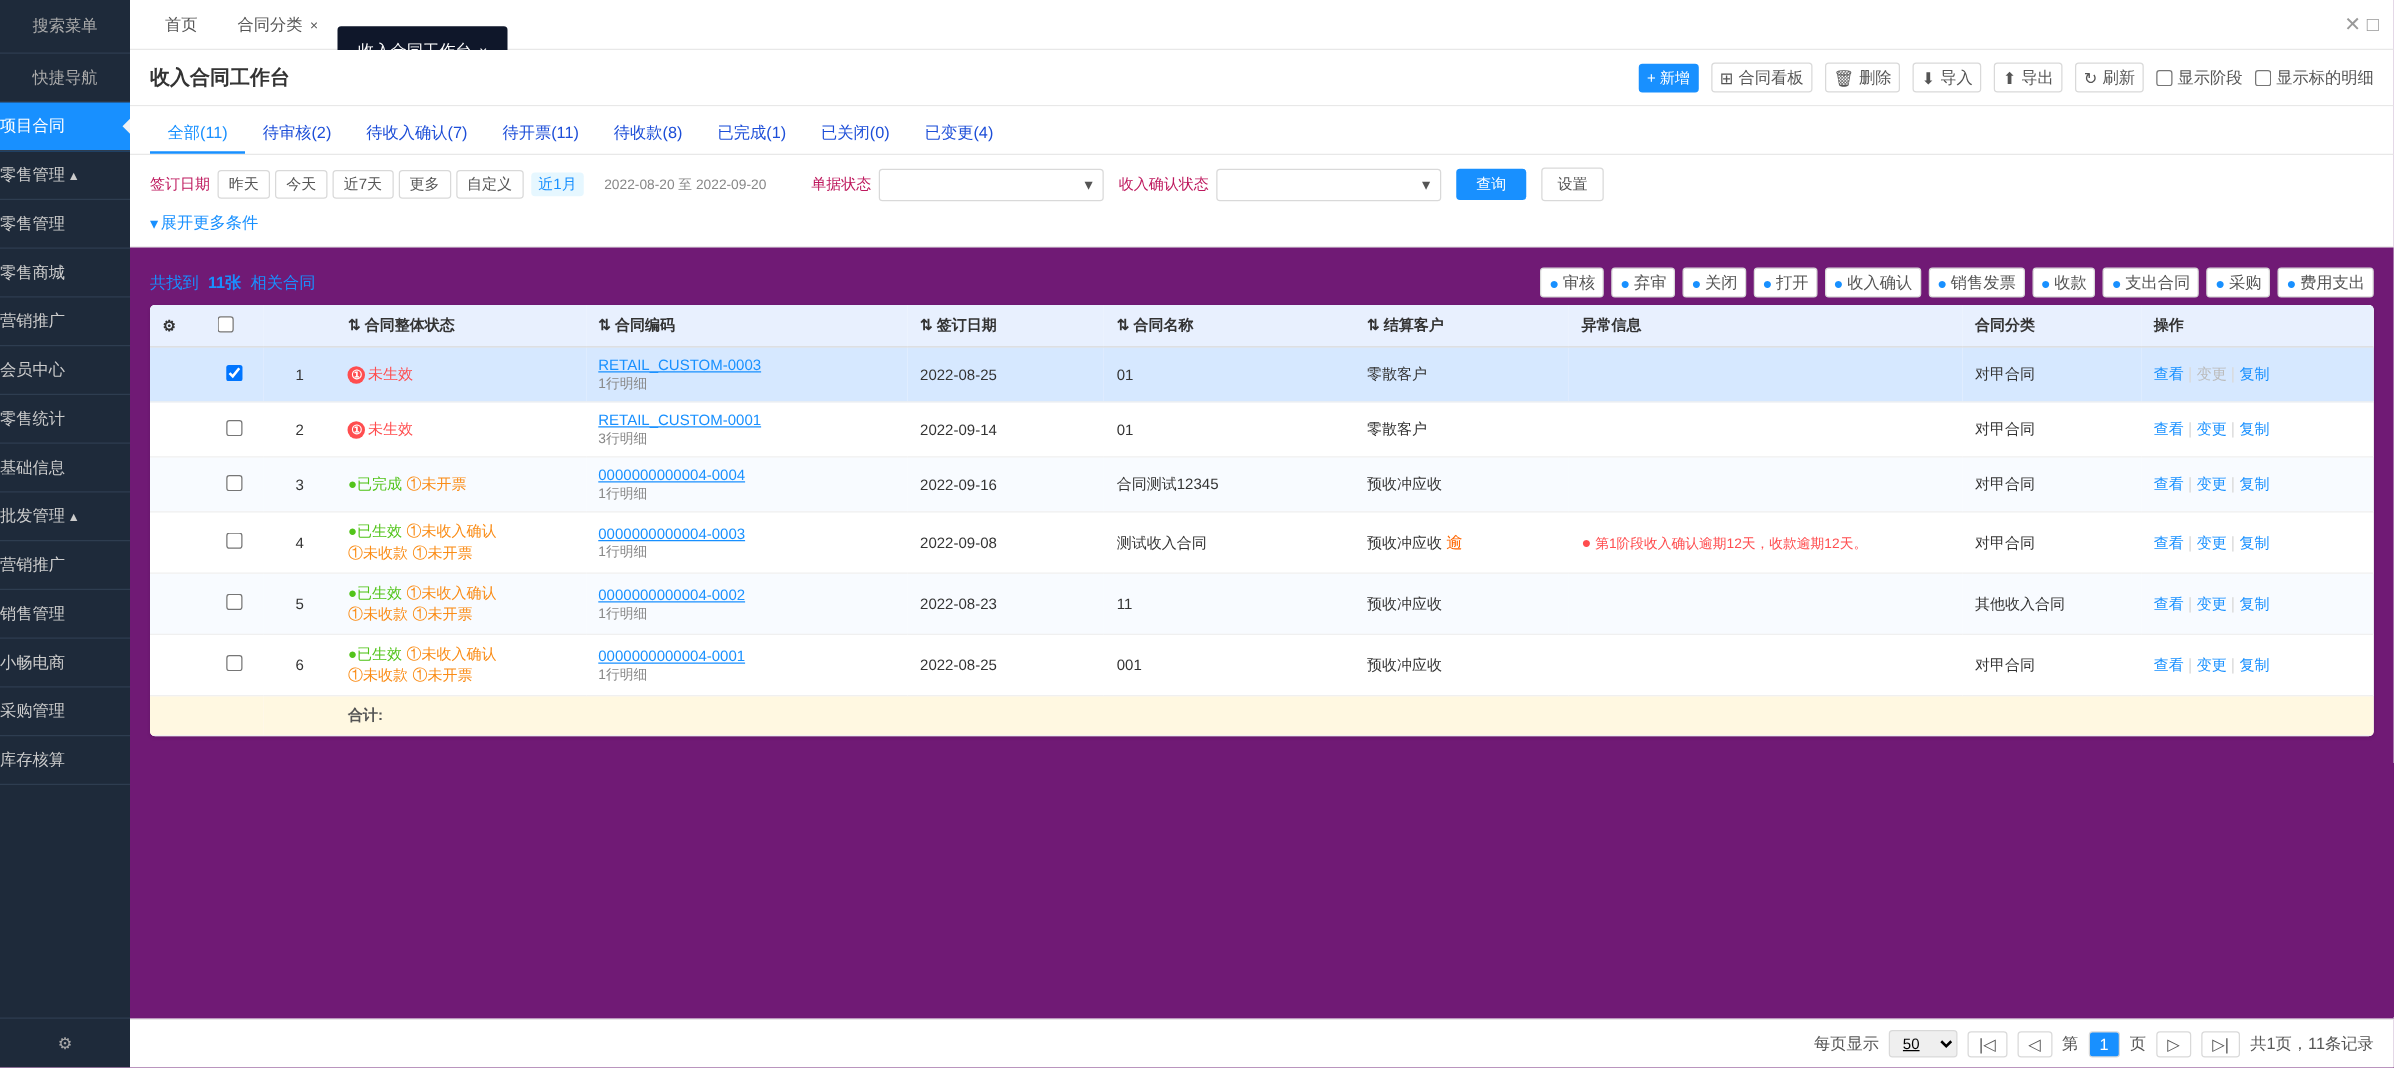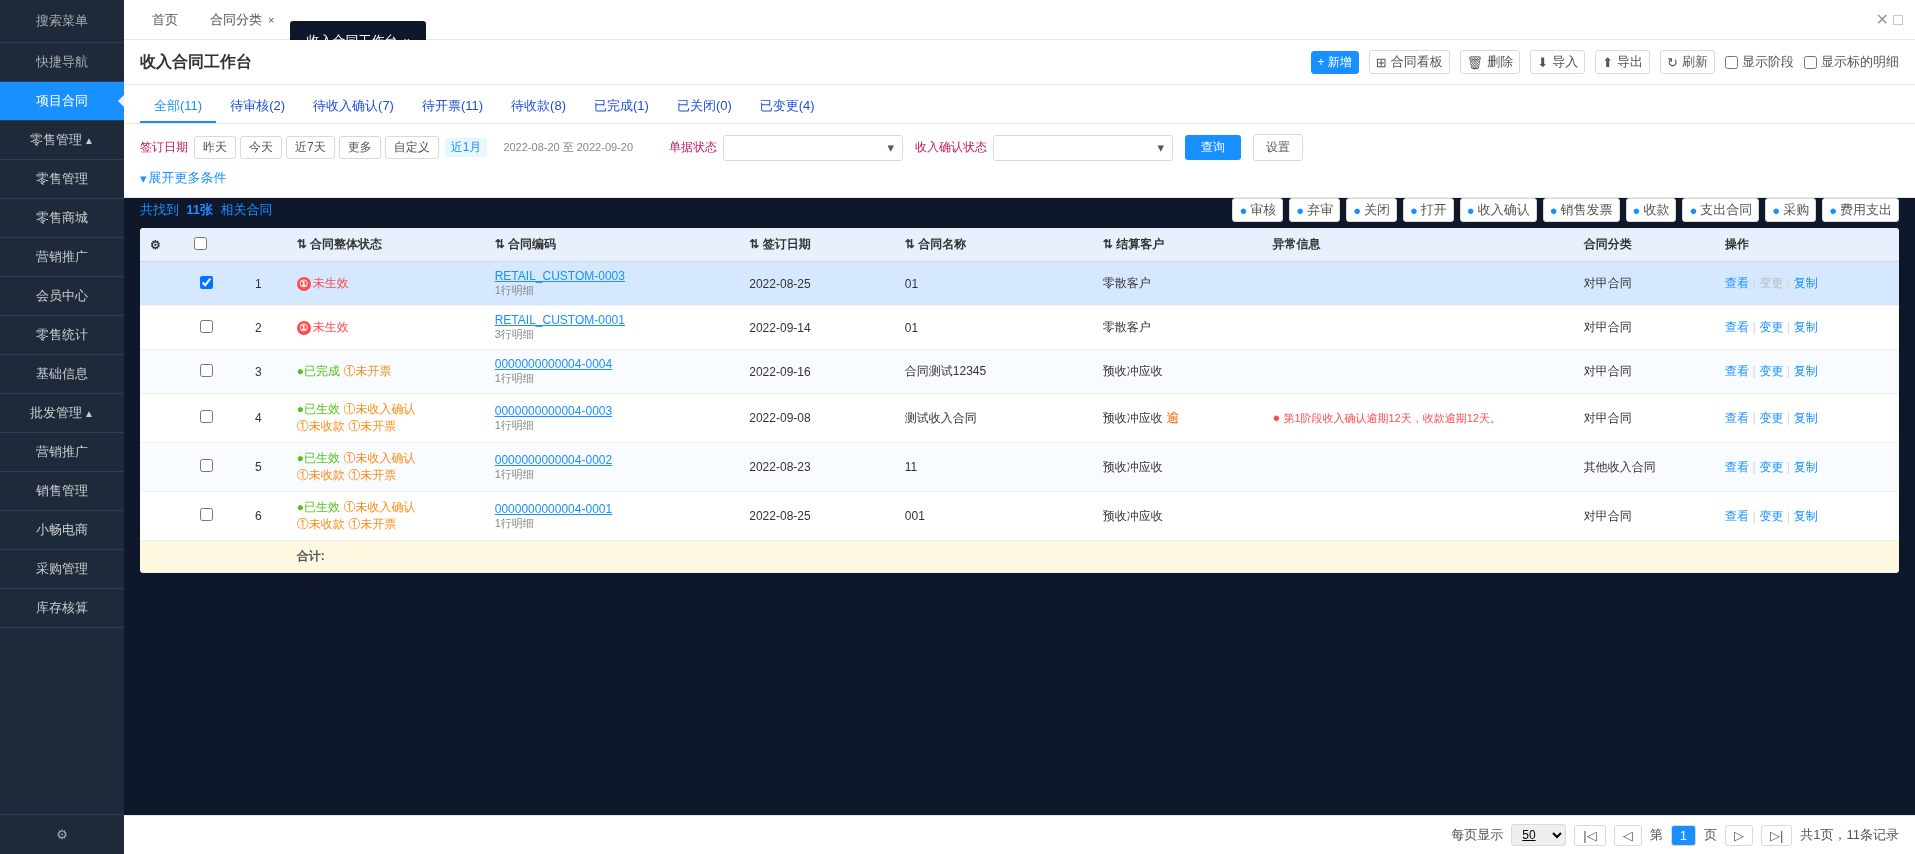--- a/index.html
+++ b/index.html
@@ -1,22 +1,22 @@
 <!DOCTYPE html>
 <html><head>
   <meta charset="utf-8">
   <style>
     * { box-sizing: border-box; margin: 0; padding: 0; font-family: 'Microsoft YaHei', Arial, sans-serif; font-size: 13px; }
     body { display: flex; height: 854px; overflow: hidden; background: #f0f2f5; }
 
     
-    .sidebar { width: 124px; background: #1e2a3a; color: #ccc; display: flex; flex-direction: column; height: 100%; flex-shrink: 0; }
+    .sidebar { width: 104px; background: #1e2a3a; color: #ccc; display: flex; flex-direction: column; height: 100%; flex-shrink: 0; }
     .sidebar-search { padding: 12px 8px; color: #aaa; font-size: 13px; border-bottom: 1px solid #2e3d50; cursor: pointer; text-align: center; }
     .sidebar-nav { padding: 10px 8px; color: #aaa; font-size: 13px; border-bottom: 1px solid #2e3d50; cursor: pointer; text-align: center; }
-    .sidebar-item { padding: 10px 0; text-align: center; color: #ccc; cursor: pointer; position: relative; font-size: 13px; border-bottom: 1px solid #2e3d50; }
+    .sidebar-item { padding: 10px 0; color: #ccc; cursor: pointer; position: relative; font-size: 13px; border-bottom: 1px solid #2e3d50; }
     .sidebar-item.active { background: #1890ff; color: #fff; }
     .sidebar-item.active::after { content: ''; position: absolute; right: 0; top: 50%; transform: translateY(-50%); border: 6px solid transparent; border-right-color: #f0f2f5; }
     .sidebar-item .arrow { font-size: 10px; margin-left: 2px; }
     .sidebar-bottom { margin-top: auto; padding: 12px 0; text-align: center; color: #aaa; border-top: 1px solid #2e3d50; cursor: pointer; }
 
     
     .main { flex: 1; display: flex; flex-direction: column; overflow: hidden; }
 
     
     .tab-bar { background: #fff; display: flex; align-items: center; border-bottom: 1px solid #e8e8e8; padding: 0 12px; height: 40px; flex-shrink: 0; }
@@ -45,21 +45,21 @@
     .search-item { display: flex; align-items: center; gap: 6px; }
     .search-label { color: #be185d; font-size: 12px; white-space: nowrap; }
     .date-btns { display: flex; gap: 4px; }
     .date-btn { padding: 2px 8px; border: 1px solid #d9d9d9; border-radius: 3px; cursor: pointer; font-size: 12px; color: #555; background: #fff; }
     .search-select { border: 1px solid #d9d9d9; border-radius: 3px; padding: 3px 8px; font-size: 12px; color: #555; background: #fff; min-width: 120px; display: flex; align-items: center; justify-content: space-between; cursor: pointer; height: 26px; }
     .expand-btn { color: #1890ff; cursor: pointer; font-size: 12px; display: flex; align-items: center; gap: 2px; }
     .query-btn { background: #1890ff; color: #fff; border: none; border-radius: 3px; padding: 4px 16px; cursor: pointer; font-size: 12px; }
     .set-btn { background: #fff; color: #555; border: 1px solid #d9d9d9; border-radius: 3px; padding: 4px 12px; cursor: pointer; font-size: 12px; }
 
     
-    .table-area { flex: 1; padding: 0 16px; overflow: auto; background: #0f172a; }
+    .table-area { flex: 1; padding: 16px 16px; overflow: auto; background: #701a75; }
     .table-toolbar { display: flex; align-items: center; justify-content: space-between; margin-bottom: 6px; }
     .record-count { font-size: 12px; color: #555; }
     .record-count span { color: #1890ff; }
     .action-btns { display: flex; gap: 6px; flex-wrap: wrap; }
     .action-btn { display: flex; align-items: center; gap: 3px; color: #555; cursor: pointer; font-size: 12px; padding: 2px 6px; border: 1px solid #d9d9d9; border-radius: 3px; background: #fff; }
 
     
     .data-table { width: 100%; background: #fff; border-collapse: collapse; border-radius: 4px; overflow: hidden; box-shadow: 0 1px 3px rgba(0,0,0,0.1); }
     .data-table th { background: #e8f0fe; color: #333; font-weight: 600; padding: 8px 10px; text-align: left; font-size: 12px; border-bottom: 1px solid #d9d9d9; white-space: nowrap; }
     .data-table td { padding: 7px 10px; font-size: 12px; color: #333; border-bottom: 1px solid #f0f0f0; vertical-align: middle; }

